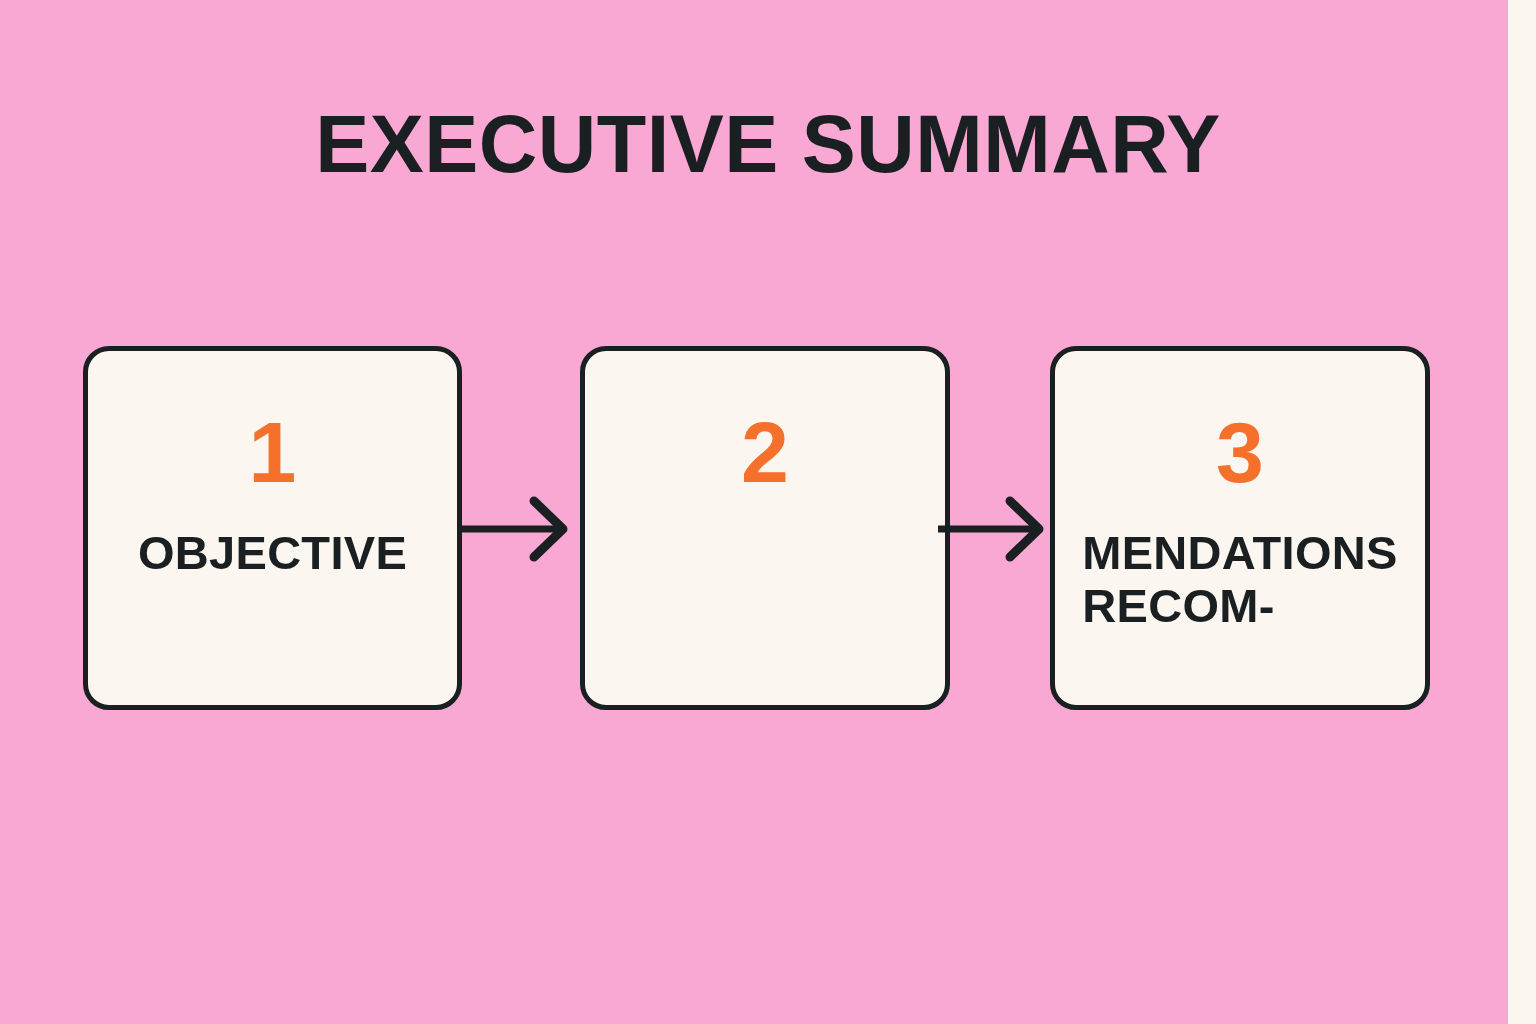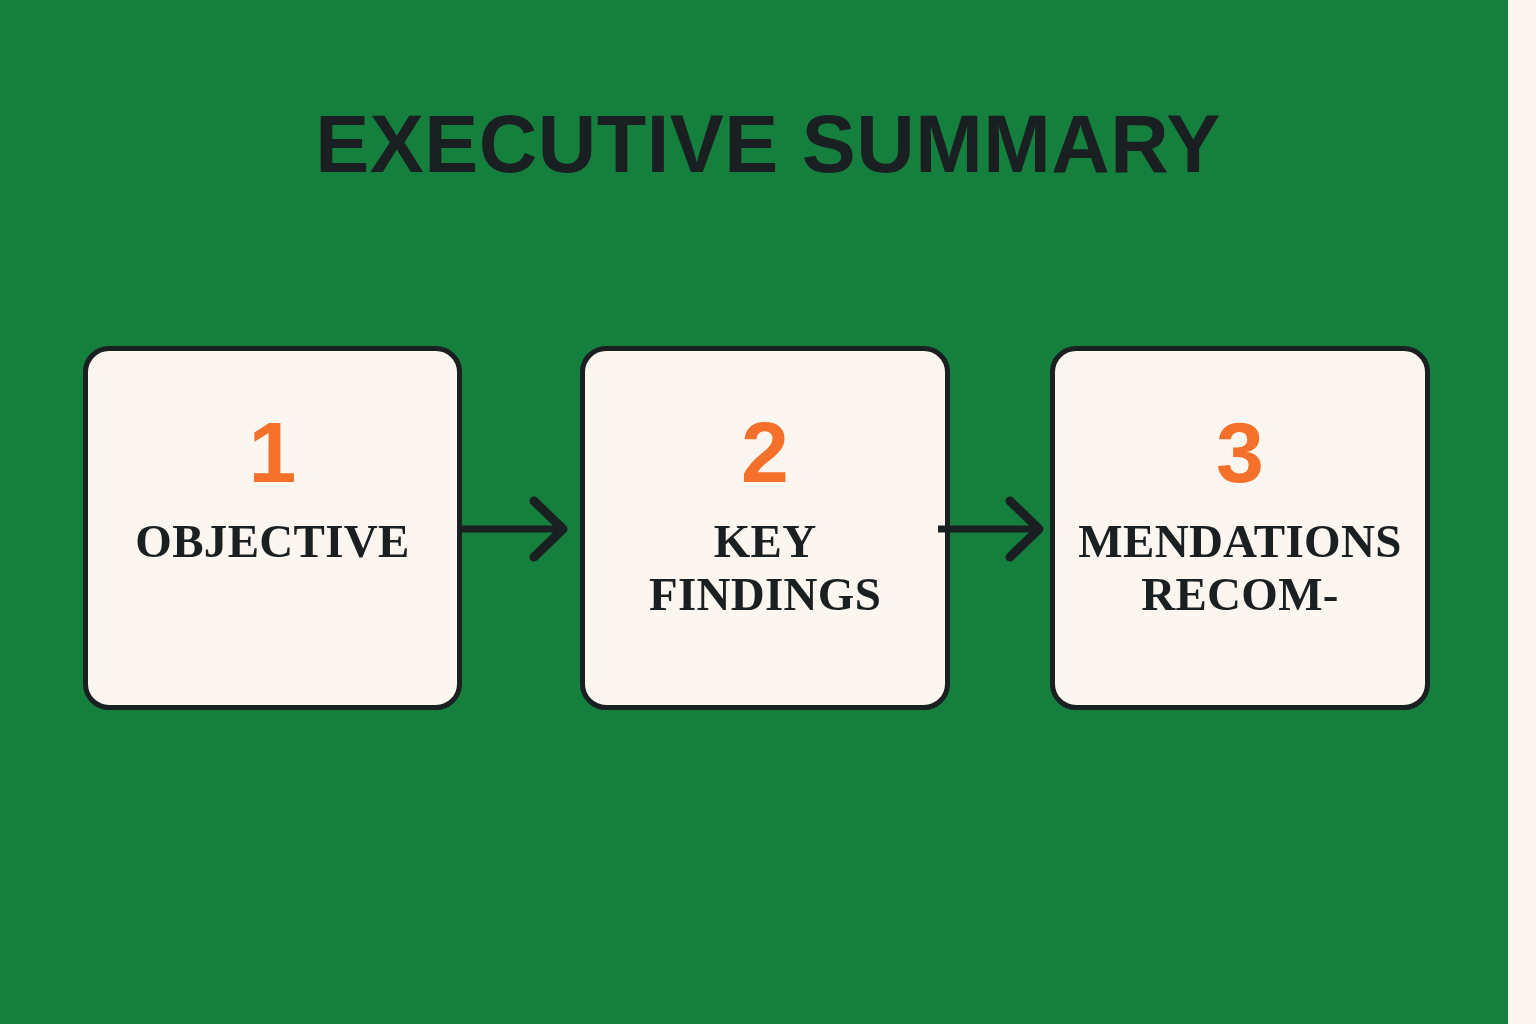--- a/index.html
+++ b/index.html
@@ -11,21 +11,21 @@
     width: 1536px;
     height: 1024px;
     background: #FBF7F0;
     font-family: "Liberation Sans", sans-serif;
     overflow: hidden;
   }
   .canvas {
     position: relative;
     width: 1508px;
     height: 1024px;
-    background: #15803d;
+    background: #f9a8d4;
   }
 
   
   .slide-title {
     position: absolute;
     left: 0;
     top: 104px;
     width: 1536px;
     text-align: center;
     font-family: "Liberation Sans", sans-serif;
@@ -69,28 +69,28 @@
     font-family: "Liberation Sans", sans-serif;
     font-size: 86px;
     font-weight: 700;
     color: #F4702B;
     line-height: 1;
     margin-top: 58px;
     -webkit-font-smoothing: antialiased;
   }
 
   .step-label {
-    font-family: Liberation Serif, serif;
+    font-family: Liberation Sans, sans-serif;
     font-size: 47px;
     font-weight: 700;
     color: #1A1F22;
     line-height: 1.12;
     letter-spacing: 0.3px;
-    text-align: center;
-    margin-top: 20px;
+    text-align: left;
+    margin-top: 32px;
     padding: 0 6px;
     -webkit-font-smoothing: antialiased;
   }
   .step-label .lbl-line { display: block; }
 
   
   .flow-arrow {
     position: absolute;
     top: 145px;
     width: 112px;
@@ -118,24 +118,20 @@
 
     <div class="flow-arrow arrow-1">
       <svg width="112" height="76" viewBox="0 0 112 76" fill="none">
         <path d="M0 38 H96" stroke="#1A1F22" stroke-width="7" stroke-linecap="butt"></path>
         <path d="M72 10 L101 38 L72 66" stroke="#1A1F22" stroke-width="9" stroke-linecap="round" stroke-linejoin="round" fill="none"></path>
       </svg>
     </div>
 
     <div class="step-box box-2">
       <div class="step-number">2</div>
-      <div class="step-label">
-        <span class="lbl-line">KEY</span>
-        <span class="lbl-line">FINDINGS</span>
-      </div>
     </div>
 
     <div class="flow-arrow arrow-2">
       <svg width="112" height="76" viewBox="0 0 112 76" fill="none">
         <path d="M0 38 H96" stroke="#1A1F22" stroke-width="7" stroke-linecap="butt"></path>
         <path d="M72 10 L101 38 L72 66" stroke="#1A1F22" stroke-width="9" stroke-linecap="round" stroke-linejoin="round" fill="none"></path>
       </svg>
     </div>
 
     <div class="step-box box-3">

